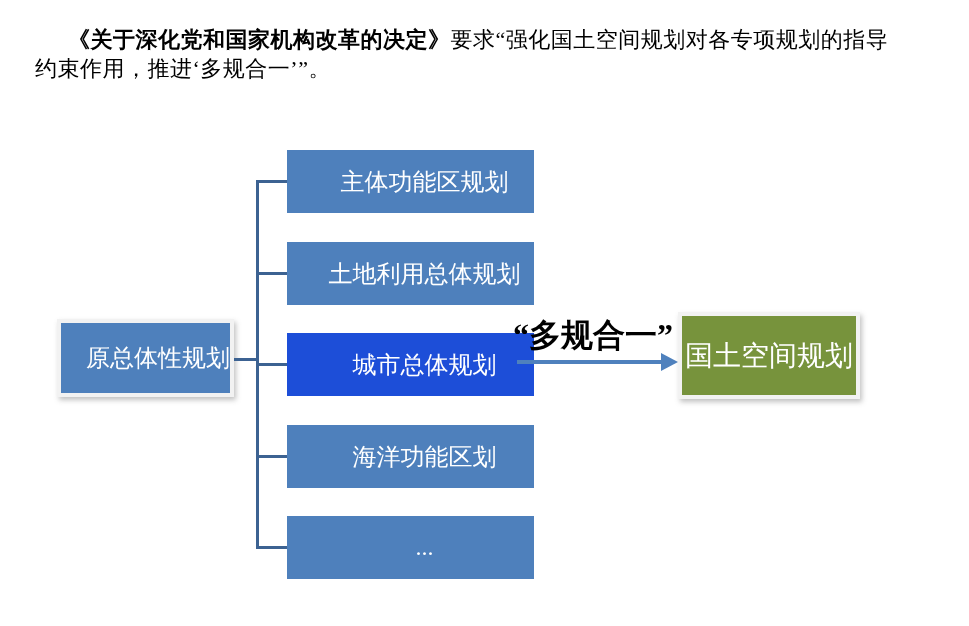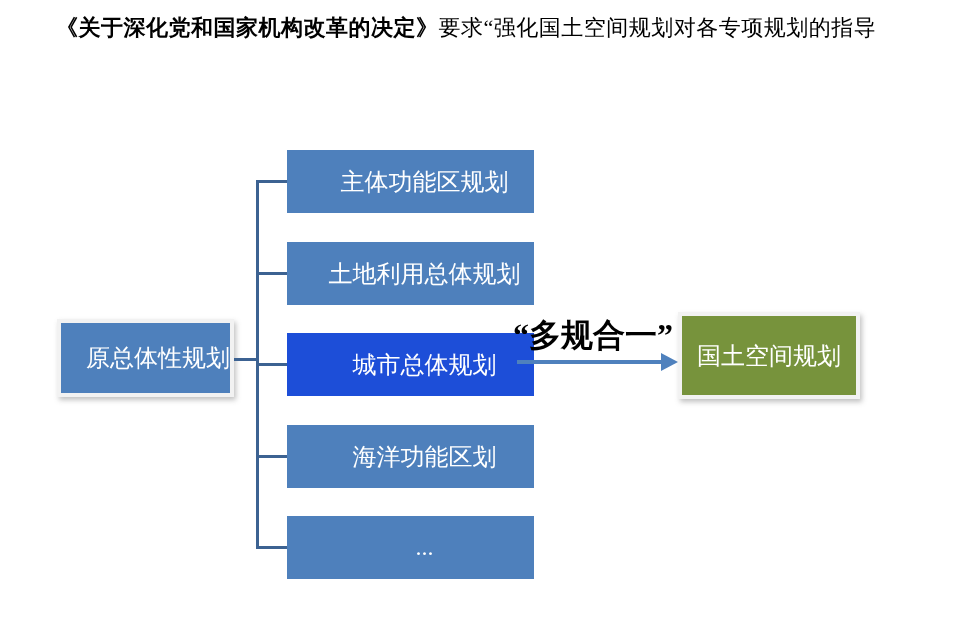--- a/index.html
+++ b/index.html
@@ -2,21 +2,21 @@
 <html><head>
 <meta charset="utf-8">
 <style>
   html,body{margin:0;padding:0;background:#fff;}
   .canvas{
     position:relative;width:969px;height:626px;background:#fff;overflow:hidden;
     font-family:"Liberation Serif","DejaVu Serif",serif;
   }
   
   .intro{
-    position:absolute;left:23px;top:13px;width:920px;margin:0;
+    position:absolute;left:23px;top:13px;width:920px;margin:12px;
     font-size:22px;line-height:29px;color:#000;text-align:justify;
     text-indent:1.5em;letter-spacing:0.5px;
   }
   .intro b{font-weight:bold;}
   
   .line{position:absolute;background:#3c6292;}
   .line.h{height:3px;}
   .line.v{width:3px;}
   
   .plan-box{
@@ -32,41 +32,41 @@
     background:#4e80bc;border:4px solid #f2f2f2;
     box-shadow:2px 3px 5px rgba(120,120,120,.45);
     color:#fff;font-size:24px;
     display:flex;align-items:center;justify-content:flex-end;white-space:nowrap;
   }
   
   .tgt-box{
     position:absolute;left:678px;top:312px;width:174px;height:79px;
     background:#77933c;border:4px solid #f2f2f2;
     box-shadow:2px 3px 5px rgba(120,120,120,.45);
-    color:#fff;font-size:24px;
+    color:#fff;font-size:28px;
     display:flex;align-items:center;justify-content:center;white-space:nowrap;
   }
   
   .arrow-shaft{position:absolute;left:517px;top:360px;width:146px;height:4px;background:#4f81bd;}
   .arrow-head{
     position:absolute;left:661px;top:353px;width:0;height:0;
     border-top:9px solid transparent;border-bottom:9px solid transparent;
     border-left:17px solid #4f81bd;
   }
   .arrow-label{
     position:absolute;left:503px;top:314px;width:180px;
     text-align:center;font-size:32px;font-weight:bold;color:#000;white-space:nowrap;
   }
 </style>
 </head>
 <body>
 
 <div class="canvas">
 
-  <p class="intro"><b>《关于深化党和国家机构改革的决定》</b><span>要求“强化国土空间规划对各专项规划的指导</span><br></p>
+  <p class="intro"><b>《关于深化党和国家机构改革的决定》</b><span>要求“强化国土空间规划对各专项规划的指导</span><br><span>约束作用，推进‘多规合一’”。</span></p>
 
   <div>
 
     <div class="src-box" style="background: rgb(78, 128, 188);">
       <span>原总体性规划</span>
     </div>
 
     <div class="line h" style="left: 234px; top: 358px; width: 25px; background: rgb(60, 98, 146);"></div>
     <div class="line v" style="left: 256px; top: 180px; height: 369px; background: rgb(60, 98, 146);"></div>
     <div class="line h" style="left: 258px; top: 180px; width: 29px; background: rgb(60, 98, 146);"></div>

